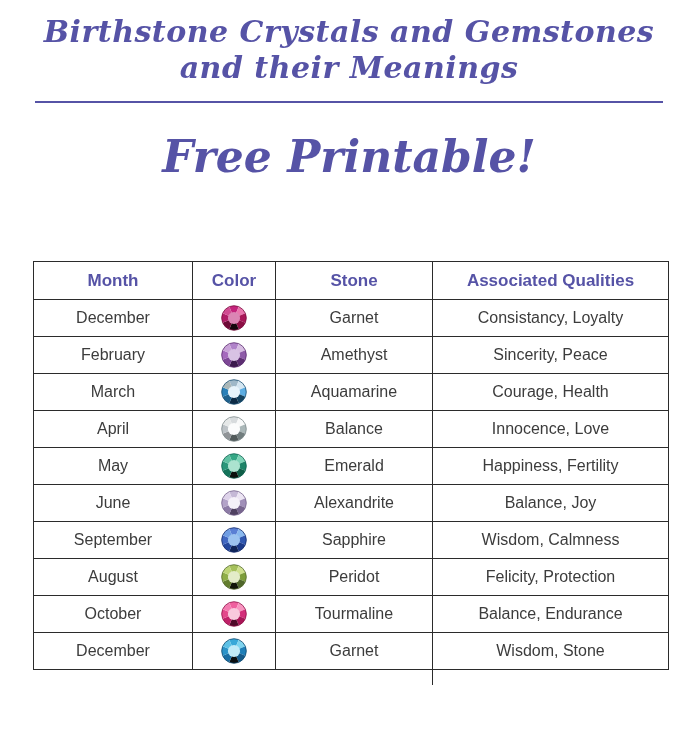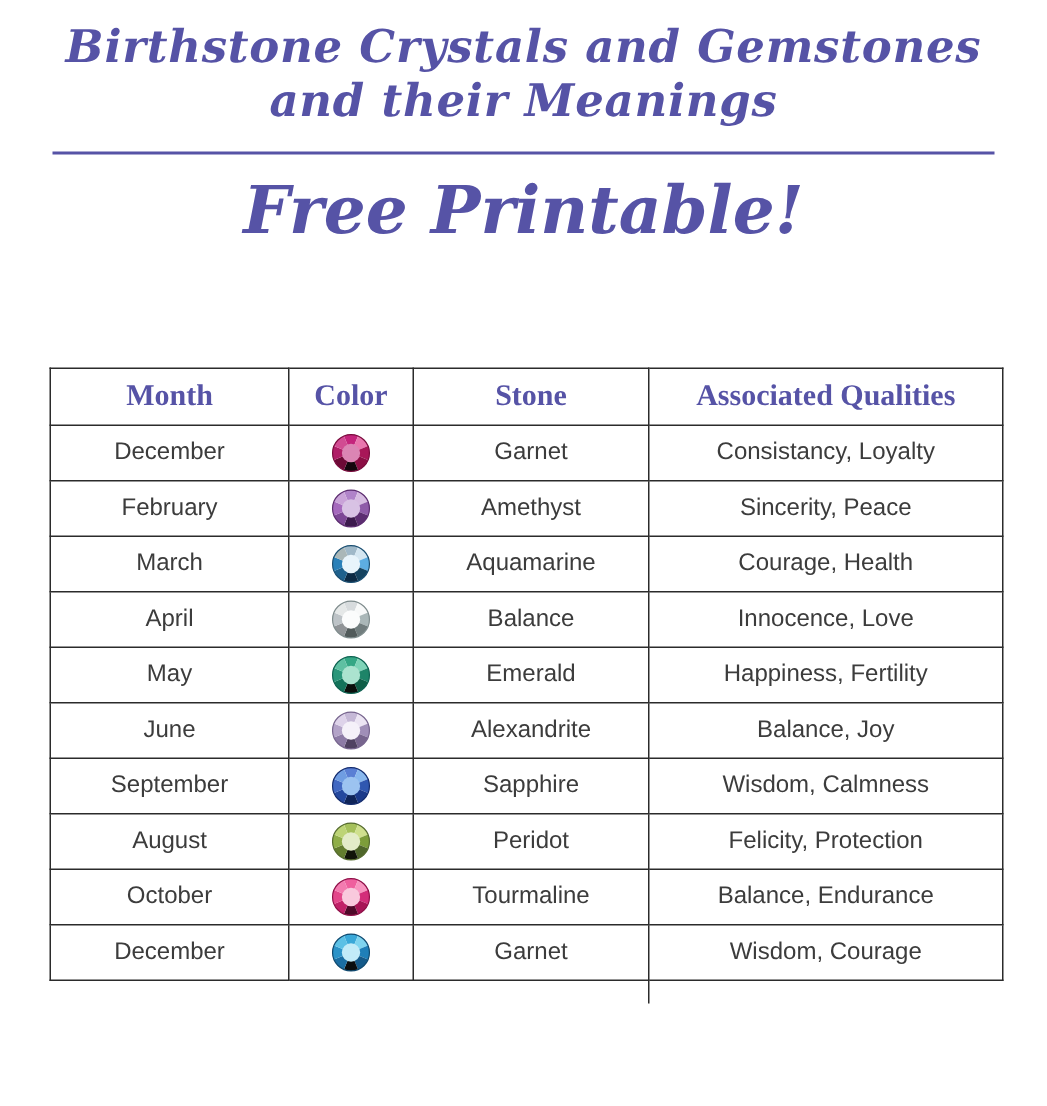--- a/index.html
+++ b/index.html
@@ -31,44 +31,43 @@
     width:628px;
     margin:15px auto 0 auto;
   }
   .subtitle{
     font-family:"DejaVu Serif", serif;
     font-style:italic;
     font-weight:600;
     color:var(--accent);
     font-size:44px;
     text-align:center;
-    margin:14px 0 0 0;
+    margin:30px 0 0 0;
     line-height:1.1;
   }
   table.birthstone{
     border-collapse:collapse;
     table-layout:fixed;
     width:635px;
     margin:80px 0 0 33px;
   }
   table.birthstone th,
   table.birthstone td{
     border:1px solid var(--border);
     text-align:center;
     vertical-align:middle;
     padding:0 4px;
     overflow:hidden;
     white-space:nowrap;
   }
   table.birthstone th{
     color:var(--accent);
     font-weight:bold;
-    font-size:20px;
+    font-size:17px;
     height:38px;
-    font-family:Liberation Serif, serif;
   }
   table.birthstone td{
     color:var(--text);
     font-size:16px;
     height:37px;
     font-weight:400;
   }
   .gem{display:block;margin:0 auto;}
   .table-bottom-stub{
     margin-left:432px;
@@ -282,19 +281,19 @@
               <path d="M13,13 L24.36,17.71 A12.3,12.3 0 0 1 17.71,24.36 Z" fill="#145a8a"></path>
               <path d="M13,13 L17.71,24.36 A12.3,12.3 0 0 1 8.29,24.36 Z" fill="#0a0e10"></path>
               <path d="M13,13 L8.29,24.36 A12.3,12.3 0 0 1 1.64,17.71 Z" fill="#1a6ea3"></path>
               <path d="M13,13 L1.64,17.71 A12.3,12.3 0 0 1 1.64,8.29 Z" fill="#2b93c8"></path>
               <path d="M13,13 L1.64,8.29 A12.3,12.3 0 0 1 8.29,1.64 Z" fill="#5cc0e5"></path>
               <circle cx="13" cy="13" r="6.1" fill="#c2ebf8"></circle>
               <circle cx="13" cy="13" r="12.3" fill="none" stroke="#0f4a70" stroke-width="0.8"></circle>
             </svg>
           </td>
           <td>Garnet</td>
-          <td>Wisdom, Courage</td>
+          <td>Wisdom, Stone</td>
         </tr>
       </tbody>
   </table>
 
   <div class="table-bottom-stub"></div>
 </div>
 
 </body></html>

